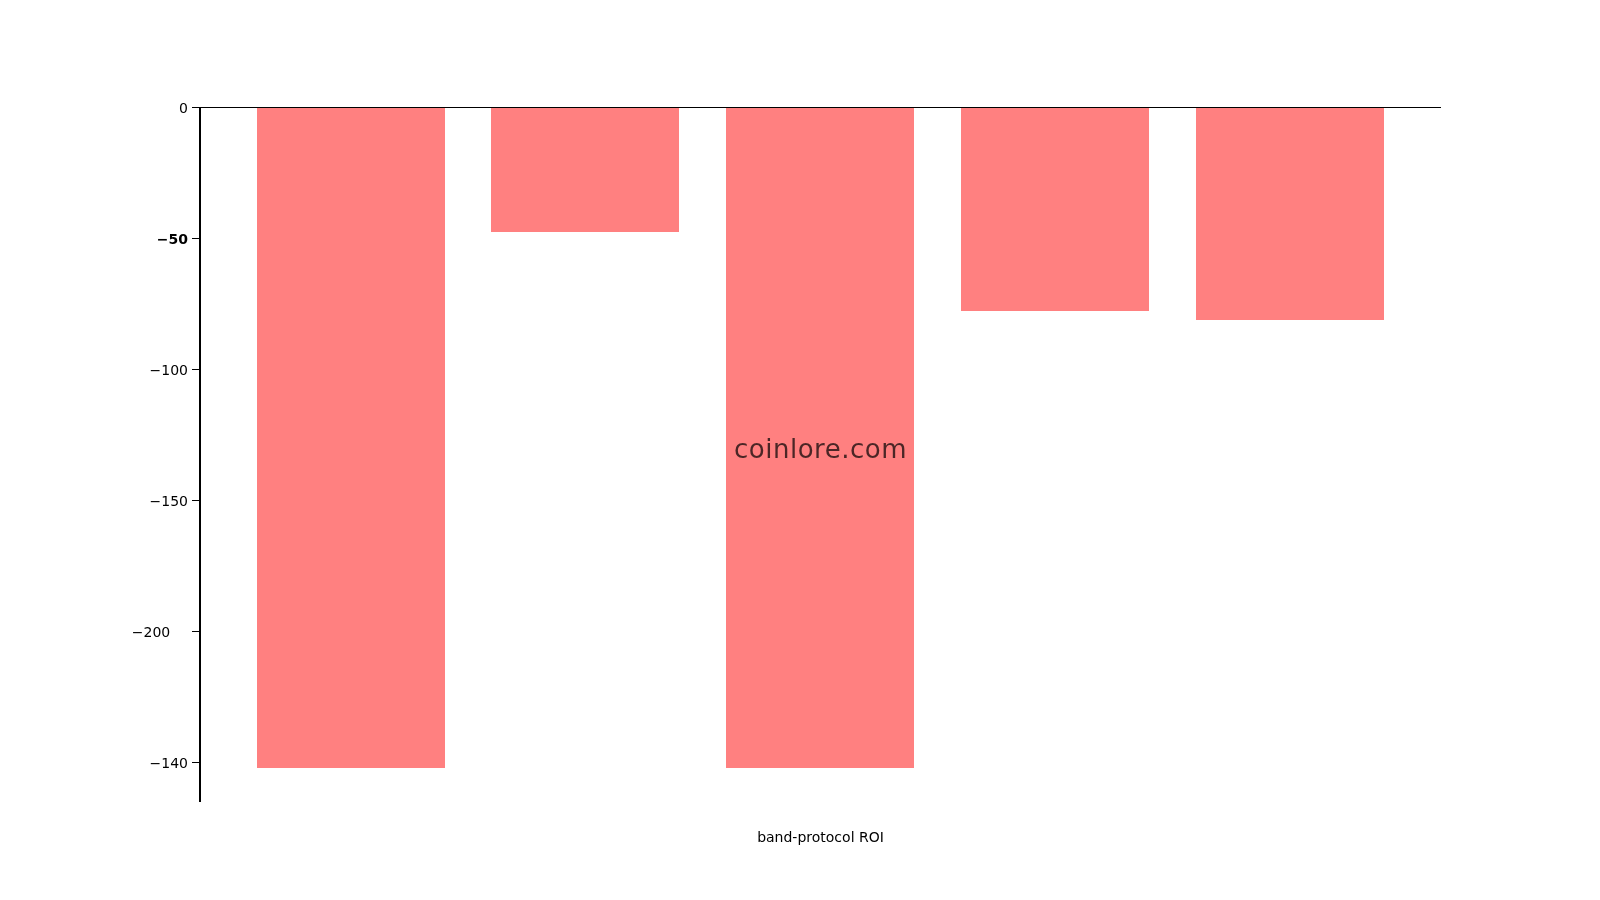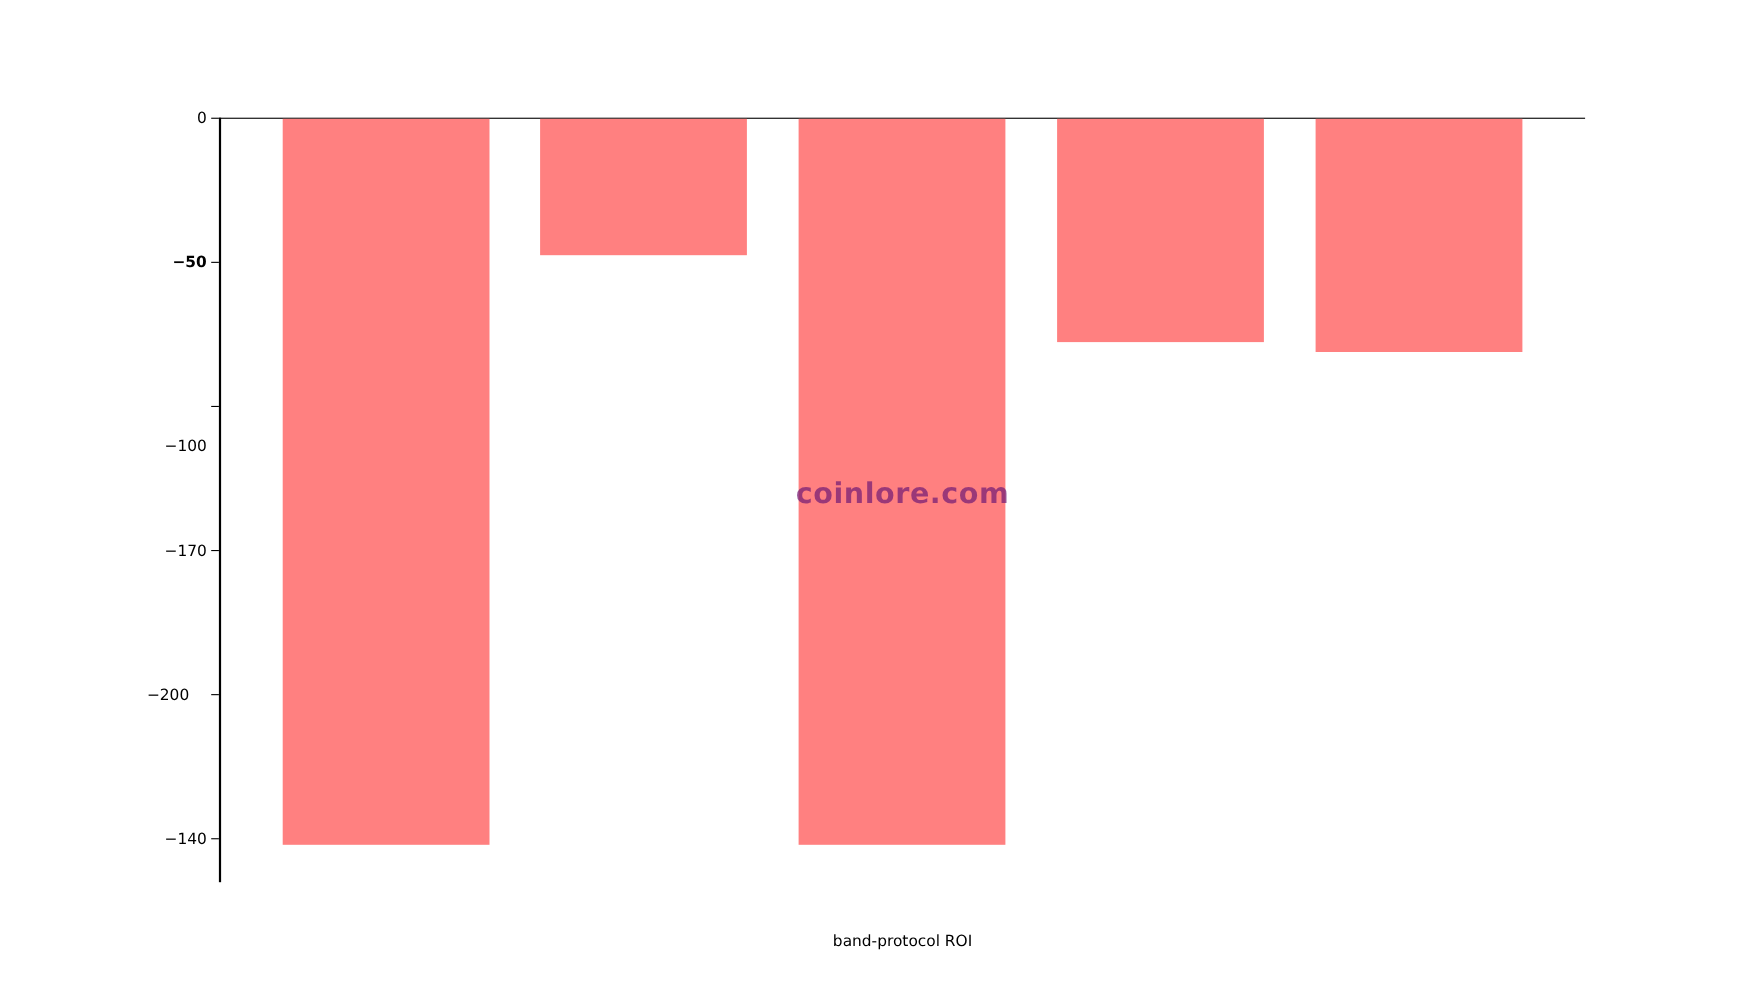--- a/index.html
+++ b/index.html
@@ -31,21 +31,21 @@
     left: 200px;
     top: 434px;
     width: 1241px;
     text-align: center;
     font-size: 26px;
     letter-spacing: 0.5px;
   }
   .x-label {
     position: absolute;
     left: 200px;
-    top: 848px;
+    top: 829px;
     width: 1241px;
     text-align: center;
     font-size: 14px;
     color: #000000;
   }
 </style>
 </head>
 <body>
 
 <div class="figure">
@@ -53,35 +53,35 @@
 
     <div class="spine y-spine"></div>
     <div class="spine zero-line"></div>
 
     <div id="yticks">
         <div class="ytick-mark" style="left: 192px; top: 106.75px;"></div>
         <div class="ytick-label" style="left: 118px; top: 99.5px;">0</div>
         <div class="ytick-mark" style="left: 192px; top: 237.75px;"></div>
         <div class="ytick-label" style="left: 118px; top: 230.5px; font-weight: bold;">−50</div>
         <div class="ytick-mark" style="left: 192px; top: 368.75px;"></div>
-        <div class="ytick-label" style="left: 118px; top: 361.5px; margin-top: 36px;">−100</div>
+        <div class="ytick-label" style="left: 118px; top: 361.5px;">−100</div>
         <div class="ytick-mark" style="left: 192px; top: 499.75px;"></div>
-        <div class="ytick-label" style="left: 118px; top: 492.5px;">−170</div>
+        <div class="ytick-label" style="left: 118px; top: 492.5px;">−150</div>
         <div class="ytick-mark" style="left: 192px; top: 630.75px;"></div>
-        <div class="ytick-label" style="left: 102px; top: 623.5px;">−200</div>
+        <div class="ytick-label" style="left: 116px; top: 623.5px; text-align: center;">−200</div>
         <div class="ytick-mark" style="left: 192px; top: 761.75px;"></div>
         <div class="ytick-label" style="left: 118px; top: 754.5px;">−140</div>
       </div>
 
     <div id="bars">
         <div class="bar" style="left: 256.5px; top: 107.5px; width: 188px; height: 660.24px; background: rgb(255, 128, 128);"></div>
         <div class="bar" style="left: 491.25px; top: 107.5px; width: 188px; height: 124.45px; background: rgb(255, 128, 128);"></div>
         <div class="bar" style="left: 726px; top: 107.5px; width: 188px; height: 660.24px; background: rgb(255, 128, 128);"></div>
         <div class="bar" style="left: 960.75px; top: 107.5px; width: 188px; height: 203.05px; background: rgb(255, 128, 128);"></div>
         <div class="bar" style="left: 1195.5px; top: 107.5px; width: 188px; height: 212.22px; background: rgb(255, 128, 128);"></div>
       </div>
 
-    <div class="watermark" style="color: #701a75; opacity: 0.7; font-weight: bold;">coinlore.com</div>
+    <div class="watermark" style="color: #000000; opacity: 0.7;">coinlore.com</div>
 
     <div class="x-label">band-protocol ROI</div>
 
   </div>
 </div>
 
 </body></html>

